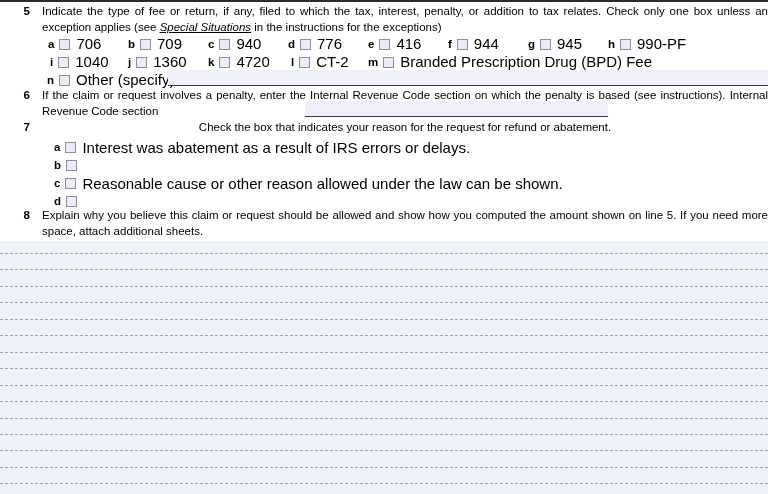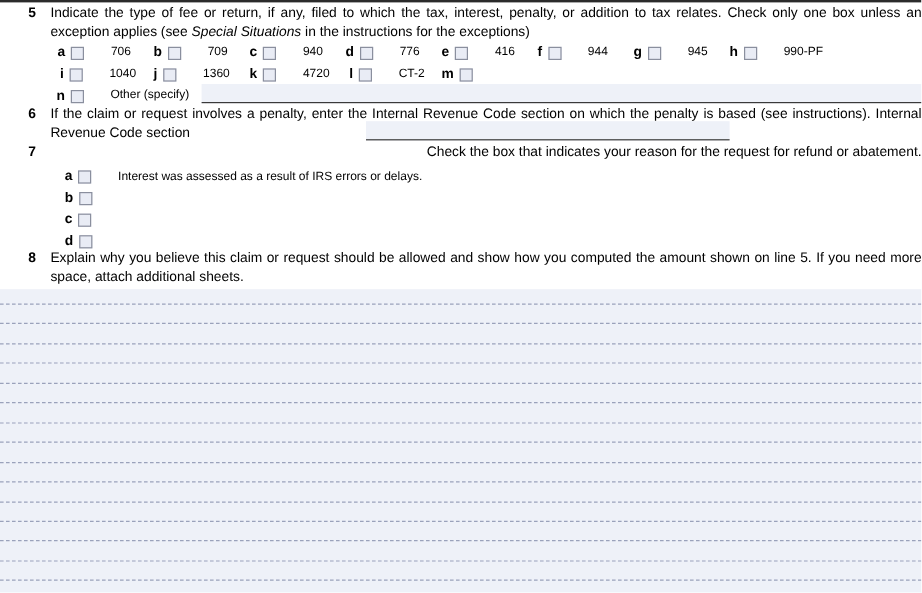--- a/index.html
+++ b/index.html
@@ -48,23 +48,24 @@
   }
   .line-body {
     position: absolute;
     left: 42px;
     width: 726px;
     font-size: 11.5px;
     line-height: 15.5px;
     text-align: justify;
     text-justify: inter-word;
   }
-  .line-body.nojust { text-align: right; }
+  .line-body.nojust { text-align: center; }
   .line-body em {
     font-style: italic;
+    text-decoration: underline;
   }
 
   
   .cb-row {
     position: absolute;
     left: 42px;
     width: 726px;
     height: 16px;
     font-size: 11.5px;
     line-height: 16px;
@@ -87,22 +88,21 @@
     display: inline-block;
     width: 11px;
     height: 11px;
     border: 1px solid #8a8f9e;
     background: #e9ecf5;
     box-sizing: border-box;
     margin-right: 6px;
     flex: 0 0 auto;
   }
   .cb-label {
-    font-size: 10px;
-    margin-left: 16px;
+    font-size: 15px;
   }
 
   
   .reason-row {
     position: absolute;
     left: 54px;
     height: 16px;
     display: flex;
     align-items: center;
     font-size: 11.5px;
@@ -204,20 +204,21 @@
       <span class="cb-label">4720</span>
     </div>
     <div class="cb-item" style="left:249px;">
       <span class="cb-letter">l</span>
       <span class="cb-box"></span>
       <span class="cb-label">CT-2</span>
     </div>
     <div class="cb-item" style="left:326px;">
       <span class="cb-letter">m</span>
       <span class="cb-box"></span>
+      <span class="cb-label">Branded Prescription Drug (BPD) Fee</span>
     </div>
   </div>
 
   <div class="cb-row" style="top:72px;">
     <div class="cb-item" style="left:5px;">
       <span class="cb-letter">n</span>
       <span class="cb-box"></span>
       <span class="cb-label">Other (specify)</span>
     </div>
   </div>
@@ -230,29 +231,30 @@
   <div class="fillfield" style="left:305px; top:101px; width:303px; height:16px;"></div>
 
   <div class="line-block" style="top:120px;">
     <div class="line-num">7</div>
     <div class="line-body nojust">Check the box that indicates your reason for the request for refund or abatement.</div>
   </div>
 
   <div class="reason-row" style="top:139px;">
     <span class="cb-letter">a</span>
     <span class="cb-box"></span>
-    <span class="cb-label">Interest was assessed as a result of IRS errors or delays.</span>
+    <span class="cb-label">Interest was abatement as a result of IRS errors or delays.</span>
   </div>
   <div class="reason-row" style="top:157px;">
     <span class="cb-letter">b</span>
     <span class="cb-box"></span>
   </div>
   <div class="reason-row" style="top:175px;">
     <span class="cb-letter">c</span>
     <span class="cb-box"></span>
+    <span class="cb-label">Reasonable cause or other reason allowed under the law can be shown.</span>
   </div>
   <div class="reason-row" style="top:193px;">
     <span class="cb-letter">d</span>
     <span class="cb-box"></span>
   </div>
 
   <div class="line-block" style="top:208px;">
     <div class="line-num">8</div>
     <div class="line-body">Explain why you believe this claim or request should be allowed and show how you computed the amount shown on line 5. If you need more space, attach additional sheets.</div>
   </div>

